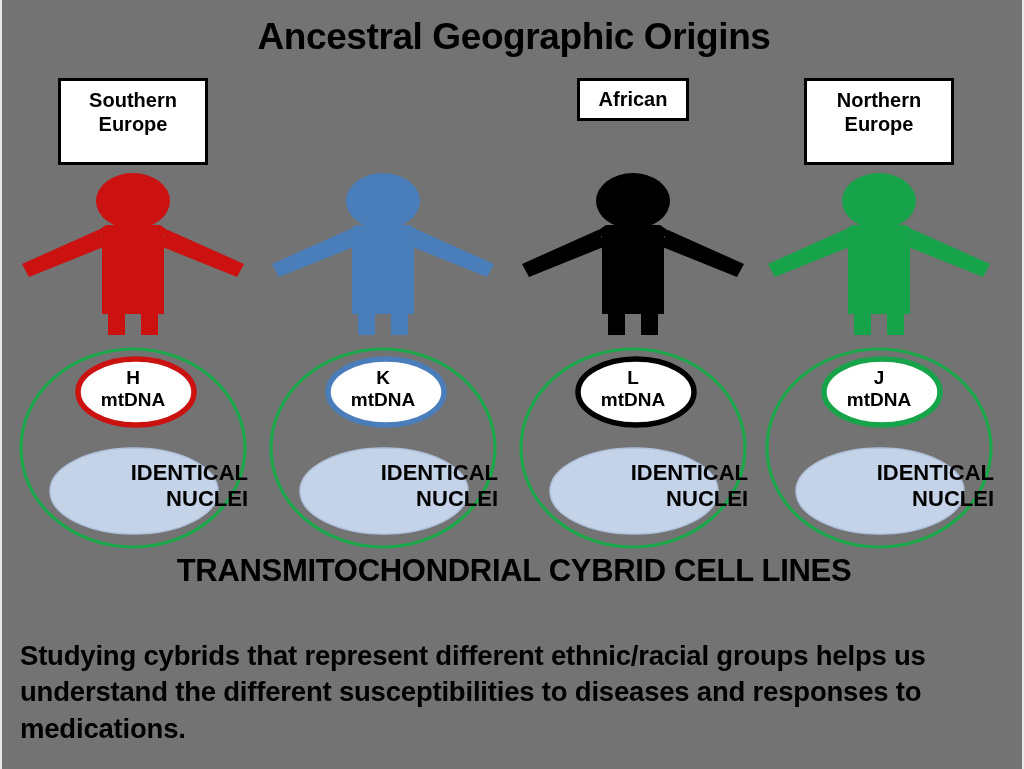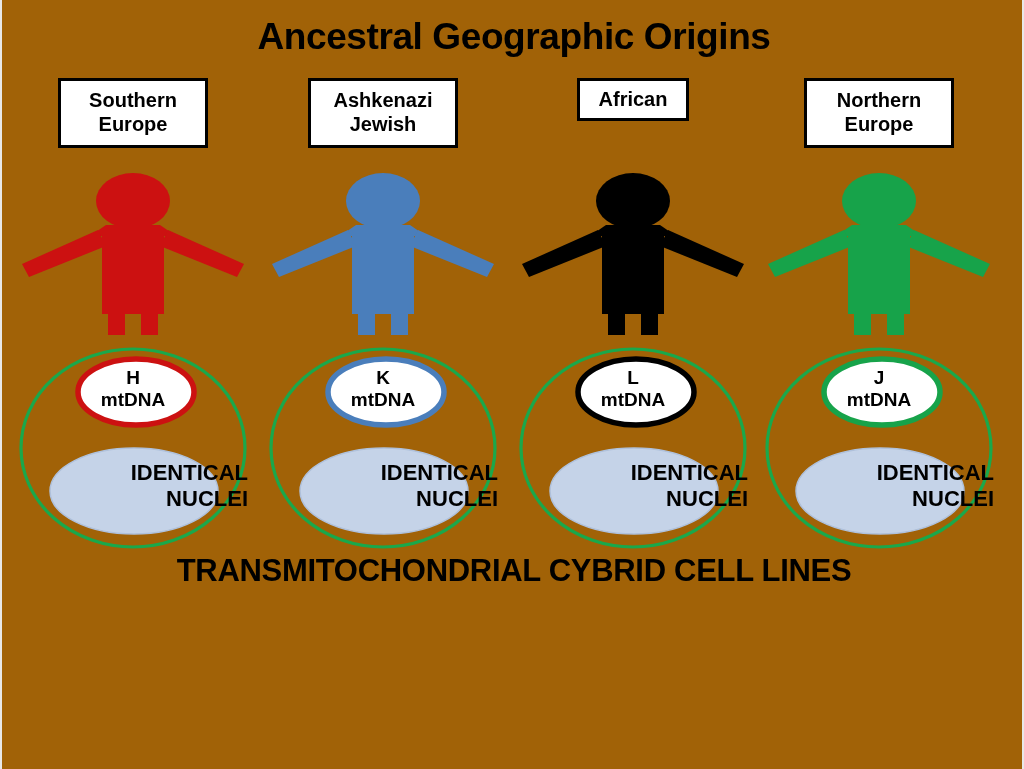--- a/index.html
+++ b/index.html
@@ -8,21 +8,21 @@
     padding: 0;
     background: #ffffff;
   }
   body {
     font-family: "Liberation Sans", sans-serif;
   }
   #page {
     position: relative;
     width: 1024px;
     height: 769px;
-    background: #a16207;
+    background: #737373;
     overflow: hidden;
     border-left: 2px solid #e8e8e8;
     border-right: 2px solid #e8e8e8;
     box-sizing: border-box;
   }
 
   
   #title {
     position: absolute;
     left: 0;
@@ -51,21 +51,21 @@
   
   .origin-box {
     position: absolute;
     top: 8px;
     left: 50%;
     transform: translateX(-50%);
     border: 3px solid #000000;
     background: #ffffff;
     box-sizing: border-box;
     text-align: center;
-    padding: 7px 14px 8px 14px;
+    padding: 7px 14px 25px 14px;
     font-size: 20px;
     font-weight: bold;
     line-height: 1.22;
     color: #000000;
     white-space: pre-line;
   }
   .origin-box.two-line { min-width: 150px; }
   .origin-box.one-line { min-width: 112px; padding: 6px 16px 7px 16px; }
 
   
@@ -175,22 +175,20 @@
         <ellipse class="nucleus-0" cx="116" cy="144" rx="84" ry="43" stroke-width="1.5" fill="#C5D3E8" stroke="#AFC1DC"></ellipse>
       </svg>
       <div class="cell-label-mt">H
 mtDNA</div>
       <div class="cell-label-nuc">IDENTICAL
 NUCLEI</div>
     </div>
   </div>
 
   <div class="column col1">
-    <div class="origin-box two-line">Ashkenazi
-Jewish</div>
 
     <div class="person">
       <svg width="246" height="165" viewBox="0 0 246 165" xmlns="http://www.w3.org/2000/svg">
         <g class="fig-fill-1" fill="#4A7EBB">
           <ellipse cx="123" cy="31" rx="37" ry="28"></ellipse>
           <polygon points="96,55 150,55 166,66 80,66"></polygon>
           <polygon points="88,60 12,94 19,107 96,76"></polygon>
           <polygon points="158,60 234,94 227,107 150,76"></polygon>
           <rect x="92" y="62" width="62" height="82"></rect>
           <rect x="98" y="140" width="17" height="45"></rect>
@@ -268,14 +266,15 @@
       </svg>
       <div class="cell-label-mt">J
 mtDNA</div>
       <div class="cell-label-nuc">IDENTICAL
 NUCLEI</div>
     </div>
   </div>
 
   <div id="banner">TRANSMITOCHONDRIAL CYBRID CELL LINES</div>
 
+  <div id="caption">Studying cybrids that represent different ethnic/racial groups helps us understand the different susceptibilities to diseases and responses to medications.</div>
 
 </div>
 
 </body></html>

